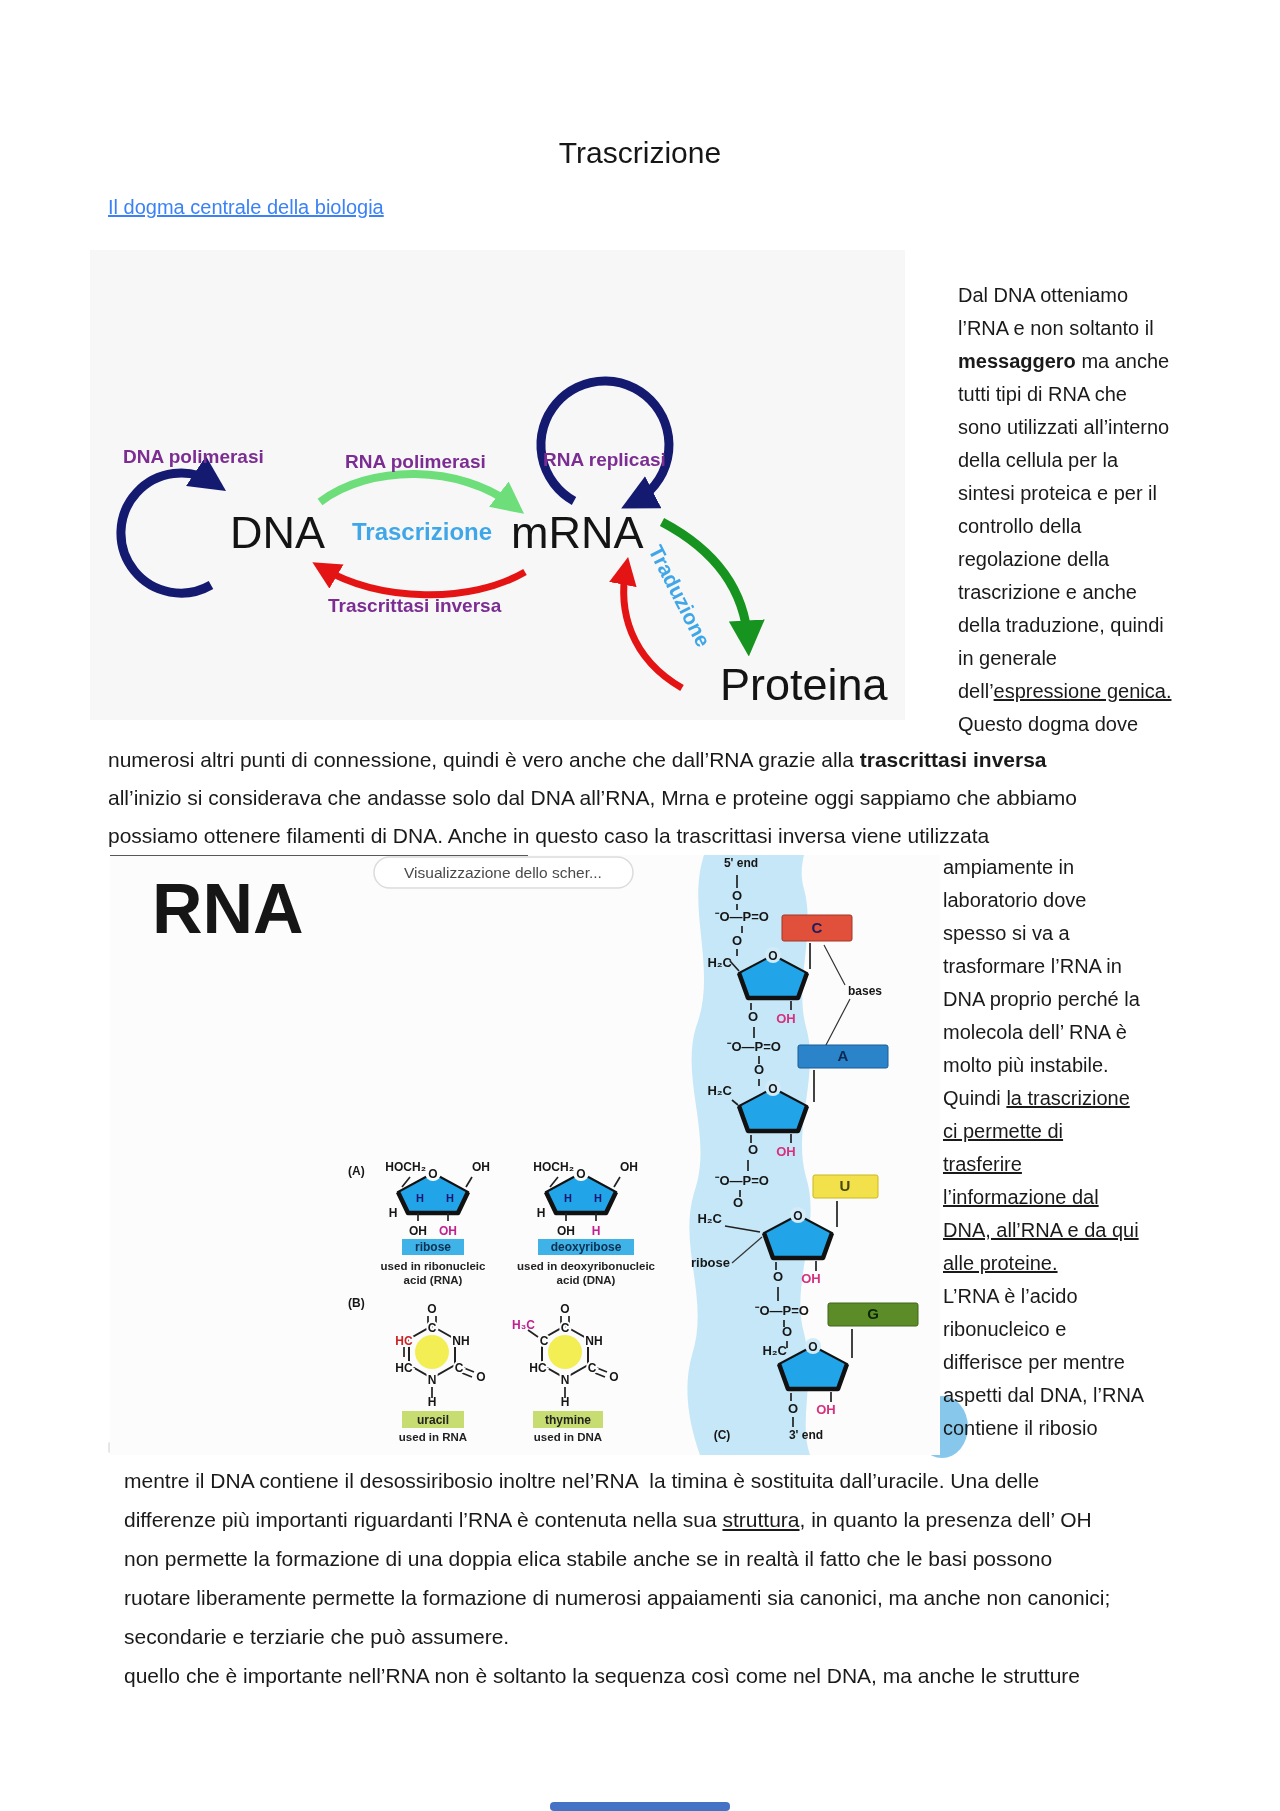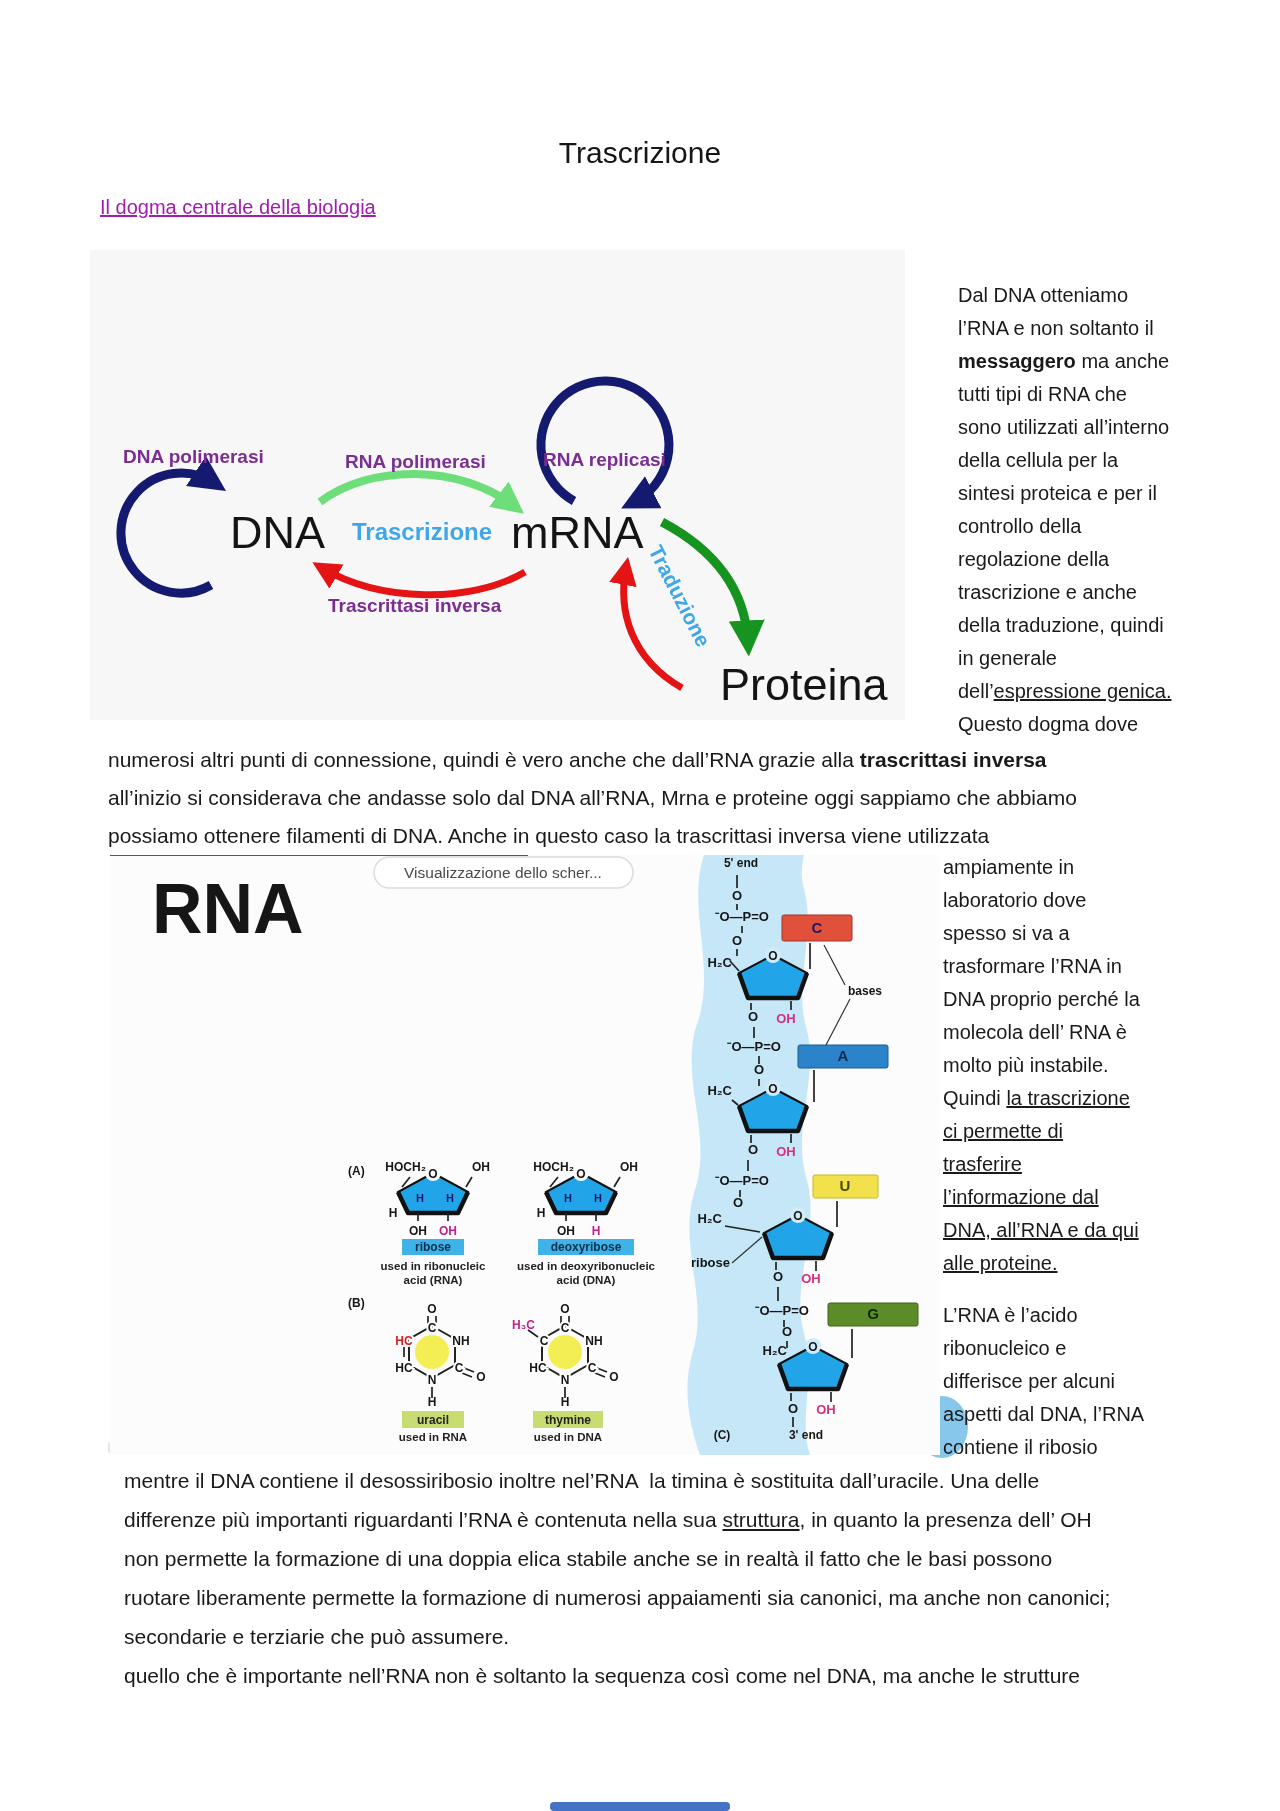--- a/index.html
+++ b/index.html
@@ -1,30 +1,30 @@
 <!DOCTYPE html>
 <html><head>
 <meta charset="utf-8">
 <style>
   html,body{margin:0;padding:0}
   body{width:1280px;height:1811px;position:relative;background:#ffffff;
        font-family:"Liberation Sans",sans-serif;color:#1a1a1a;overflow:hidden}
   .abs{position:absolute}
   #title{left:0;top:136px;width:1280px;text-align:center;font-size:30px;color:#161616}
-  #heading{left:100px;top:196px;font-size:20px;text-decoration:underline;color:#a21caf}
+  #heading{left:108px;top:196px;font-size:20px;text-decoration:underline;color:#3b82f6}
   .col{font-size:20px;line-height:33px;z-index:3}
   #side1{left:958px;top:279px;width:265px}
   #side2{left:943px;top:851px;width:245px}
   .para{font-size:21px;z-index:3}
   #para1{left:108px;top:741px;line-height:38px}
   #para2{left:124px;top:1461px;line-height:39px}
   .tl{white-space:pre}
   .b{font-weight:bold}
   .u{text-decoration:underline}
-  .gap{margin-top:19px}
+  .gap{}
   #fig1{left:90px;top:250px;background:#f7f7f7;z-index:1}
   #fig2{left:110px;top:855px;background:#fcfcfc;z-index:1}
   #blob{left:916px;top:1396px;width:52px;height:62px;border-radius:50%;background:#87c7eb;z-index:0}
   #smudge{left:108px;top:1442px;width:40px;height:11px;background:#d9d9d9;opacity:.65;border-radius:2px}
   #scrollbar{left:550px;top:1802px;width:180px;height:9px;border-radius:4px}
   svg text{font-family:"Liberation Sans",sans-serif}
   .enz{font-weight:bold;font-size:19px}
   .proc{font-weight:bold}
   .mol{font-size:45px;fill:#141414}
   .at{font-size:13px;font-weight:bold;fill:#161616}
@@ -256,21 +256,21 @@
     <div class="tl"><span>molecola dell’ RNA è</span></div>
     <div class="tl"><span>molto più instabile.</span></div>
     <div class="tl"><span>Quindi </span><span class="u">la trascrizione</span></div>
     <div class="tl"><span class="u">ci permette di</span></div>
     <div class="tl"><span class="u">trasferire</span></div>
     <div class="tl"><span class="u">l’informazione dal</span></div>
     <div class="tl"><span class="u">DNA, all’RNA e da qui</span></div>
     <div class="tl"><span class="u">alle proteine.</span></div>
     <div class="tl gap"><span>L’RNA è l’acido</span></div>
     <div class="tl"><span>ribonucleico e</span></div>
-    <div class="tl"><span>differisce per alcuni</span></div>
+    <div class="tl"><span>differisce per mentre</span></div>
     <div class="tl"><span>aspetti dal DNA, l’RNA</span></div>
     <div class="tl"><span>contiene il ribosio</span></div>
   </div>
 <div class="abs para" id="para2">
     <div class="tl"><span>mentre il DNA contiene il desossiribosio inoltre nel’RNA  la timina è sostituita dall’uracile. Una delle</span></div>
     <div class="tl"><span>differenze più importanti riguardanti l’RNA è contenuta nella sua </span><span class="u">struttura</span><span>, in quanto la presenza dell’ OH</span></div>
     <div class="tl"><span>non permette la formazione di una doppia elica stabile anche se in realtà il fatto che le basi possono</span></div>
     <div class="tl"><span>ruotare liberamente permette la formazione di numerosi appaiamenti sia canonici, ma anche non canonici;</span></div>
     <div class="tl"><span>secondarie e terziarie che può assumere.</span></div>
     <div class="tl"><span>quello che è importante nell’RNA non è soltanto la sequenza così come nel DNA, ma anche le strutture</span></div>

